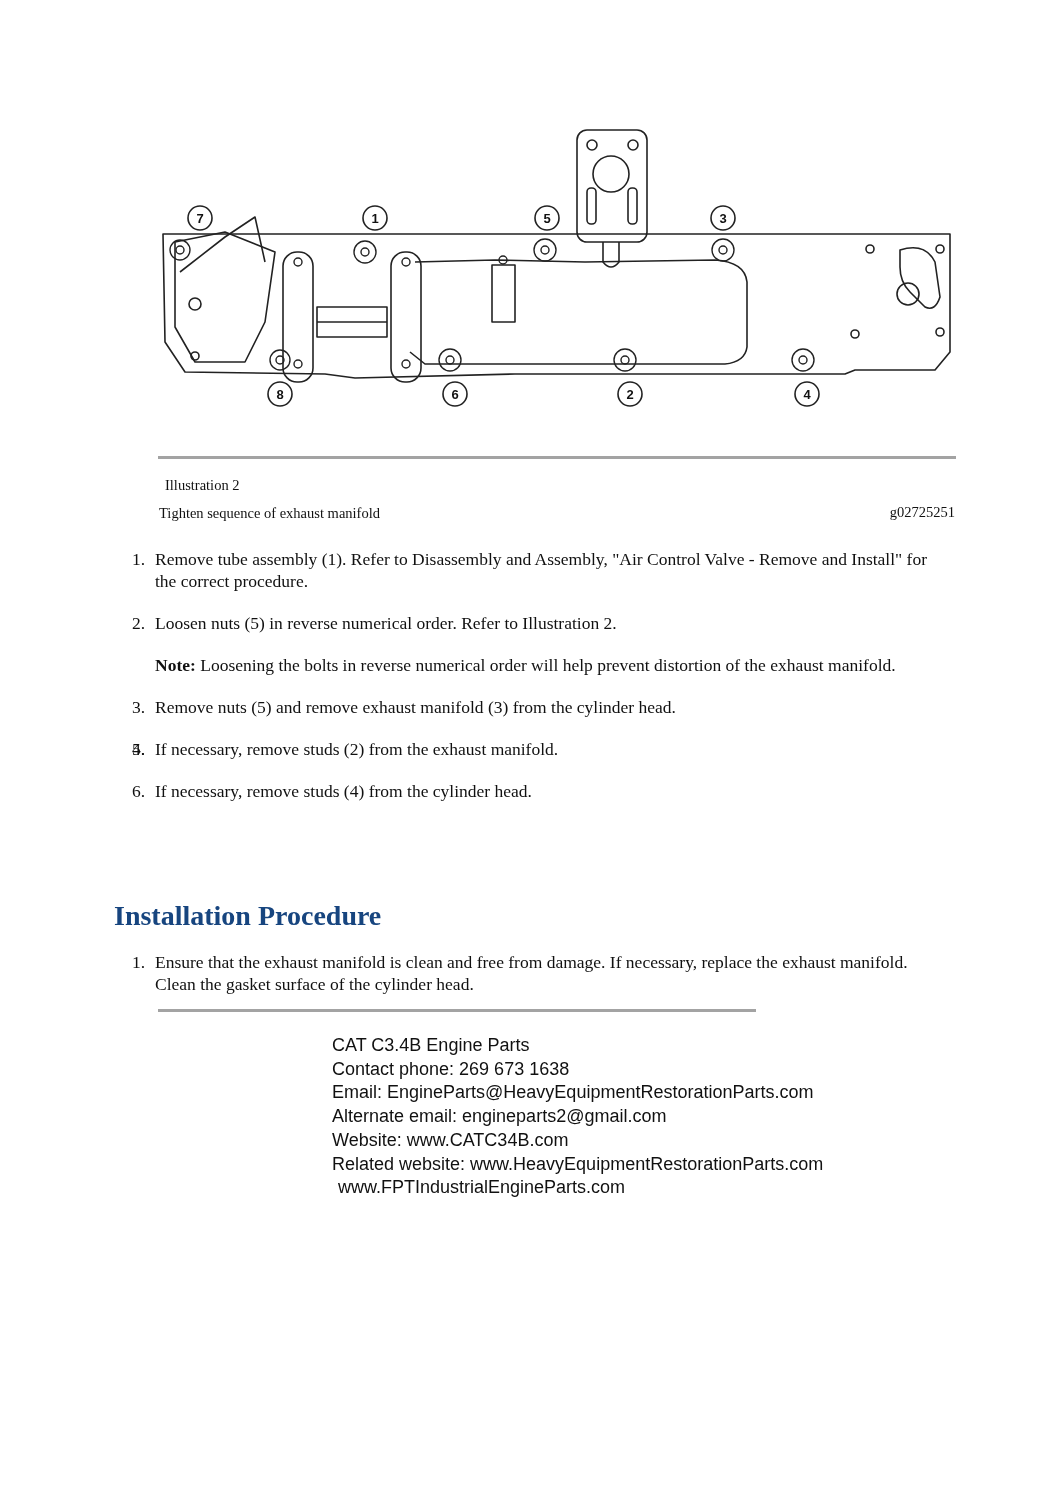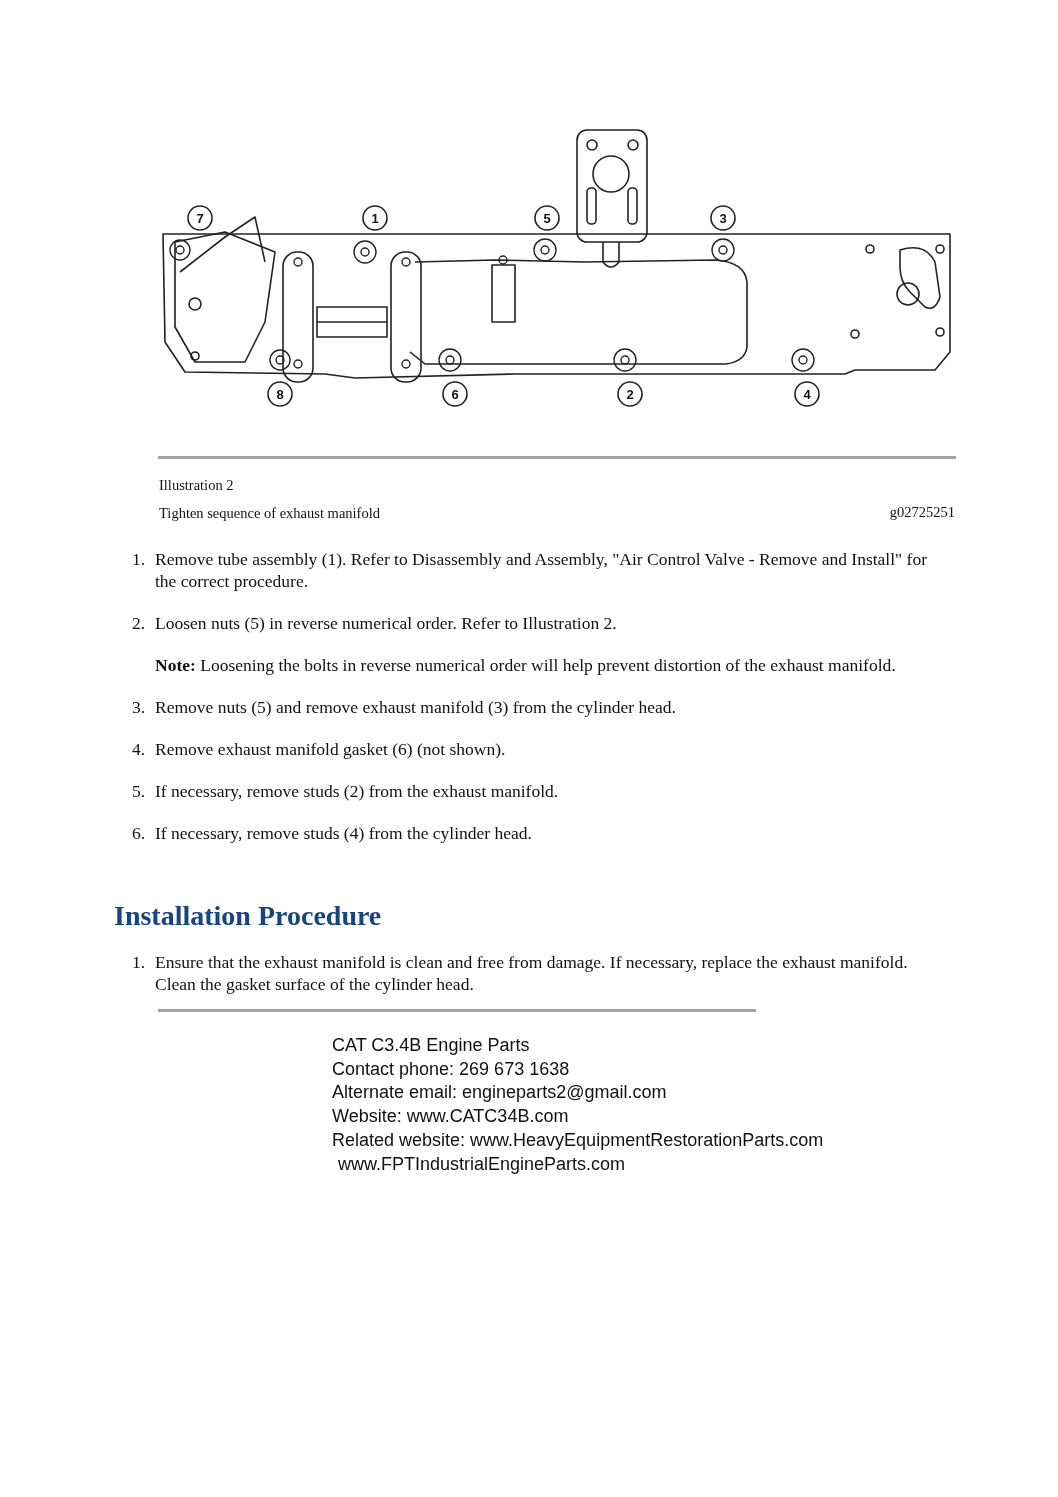--- a/index.html
+++ b/index.html
@@ -4,21 +4,21 @@
 <style>
   html, body { margin: 0; padding: 0; background: #ffffff; }
   body { width: 1058px; height: 1497px; position: relative; overflow: hidden;
          font-family: "Liberation Serif", "DejaVu Serif", serif; color: #111; }
   .figure { position: absolute; left: 155px; top: 122px; width: 805px; height: 300px; }
   .figure svg { width: 100%; height: 100%; }
   .rule { position: absolute; background: #a3a3a3; height: 3px; }
   .rule-fig { left: 158px; top: 456px; width: 798px; }
   .rule-end { left: 158px; top: 1009px; width: 598px; }
   .caption { position: absolute; font-size: 14.5px; color: #111; }
-  .cap-title { left: 159px; top: 477px; }
+  .cap-title { left: 165px; top: 477px; }
   .cap-id { right: 103px; top: 504px; }
   .cap-desc { left: 159px; top: 505px; }
   ol.steps { position: absolute; margin: 0; padding: 0; list-style: none; font-size: 17.5px; line-height: 22px; }
   ol.steps li { position: relative; padding-left: 48px; }
   ol.steps .num { position: absolute; left: 25px; top: 0; }
   .remove-steps { left: 107px; top: 548px; width: 840px; }
   .step-gap { margin-bottom: 20px; }
   .note { padding-left: 48px; margin: 0 0 20px 0; }
   .note b { font-weight: bold; margin-top: 18px; }
   .section-title { position: absolute; left: 106px; top: 892px; margin: 8px; font-size: 28px; font-weight: bold; color: #17457f; }
@@ -141,21 +141,20 @@
   </li>
   <div class="note">
     <b>Note:</b><span> Loosening the bolts in reverse numerical order will help prevent distortion of the exhaust manifold.</span>
   </div>
   <li class="step-gap">
     <span class="num">3.</span>
     <span>Remove nuts (5) and remove exhaust manifold (3) from the cylinder head.</span>
   </li>
   <li class="step-gap">
     <span class="num">4.</span>
-    <span>Remove exhaust manifold gasket (6) (not shown).</span>
   </li>
   <li class="step-gap">
     <span class="num">5.</span>
     <span>If necessary, remove studs (2) from the exhaust manifold.</span>
   </li>
   <li>
     <span class="num">6.</span>
     <span>If necessary, remove studs (4) from the cylinder head.</span>
   </li>
 </ol>
@@ -167,17 +166,18 @@
     <span class="num">1.</span>
     <span>Ensure that the exhaust manifold is clean and free from damage. If necessary, replace the exhaust manifold. Clean the gasket surface of the cylinder head.</span>
   </li>
 </ol>
 
 <div class="rule rule-end"></div>
 
 <div class="contact">
   <div>CAT C3.4B Engine Parts</div>
   <div>Contact phone: 269 673 1638</div>
+  <div>Email: EngineParts@HeavyEquipmentRestorationParts.com</div>
   <div>Alternate email: engineparts2@gmail.com</div>
   <div>Website: www.CATC34B.com</div>
   <div>Related website: www.HeavyEquipmentRestorationParts.com</div>
   <div class="extra">www.FPTIndustrialEngineParts.com</div>
 </div>
 
 </body></html>

